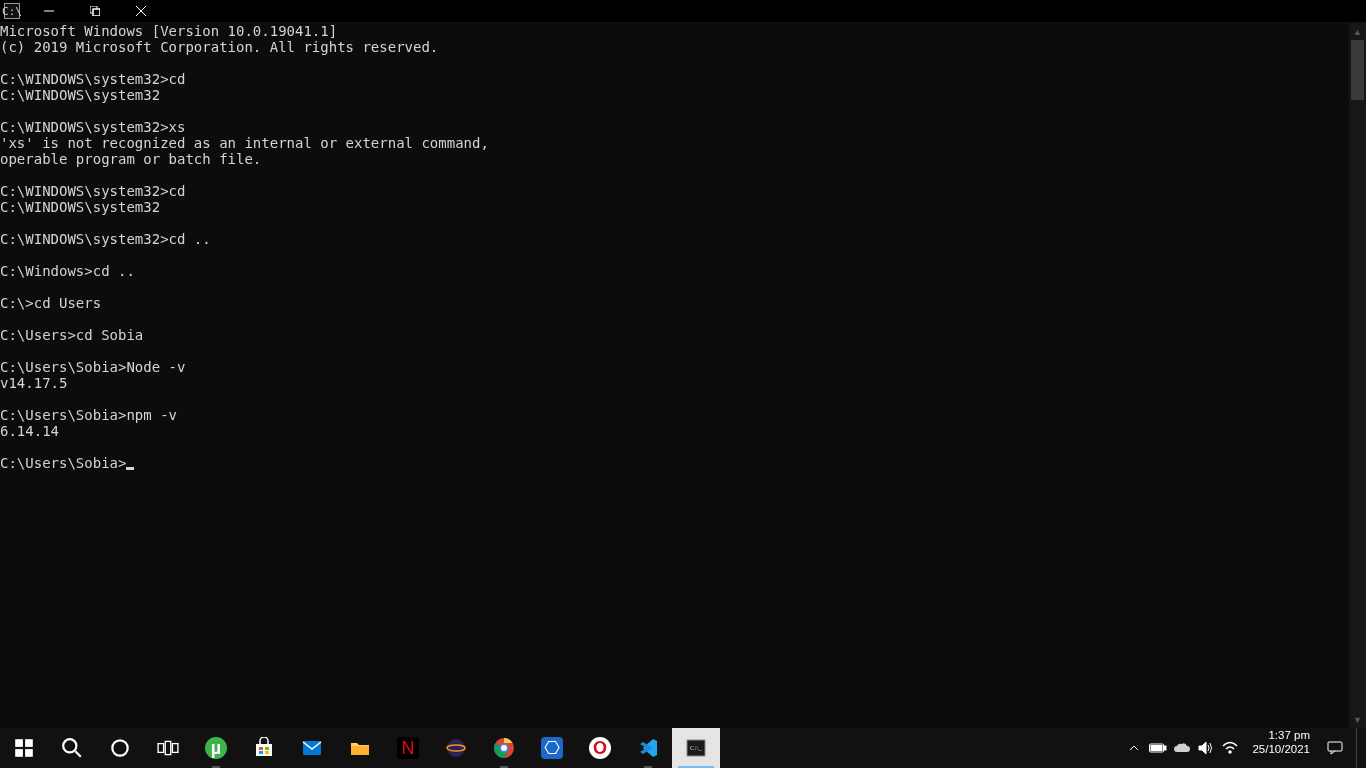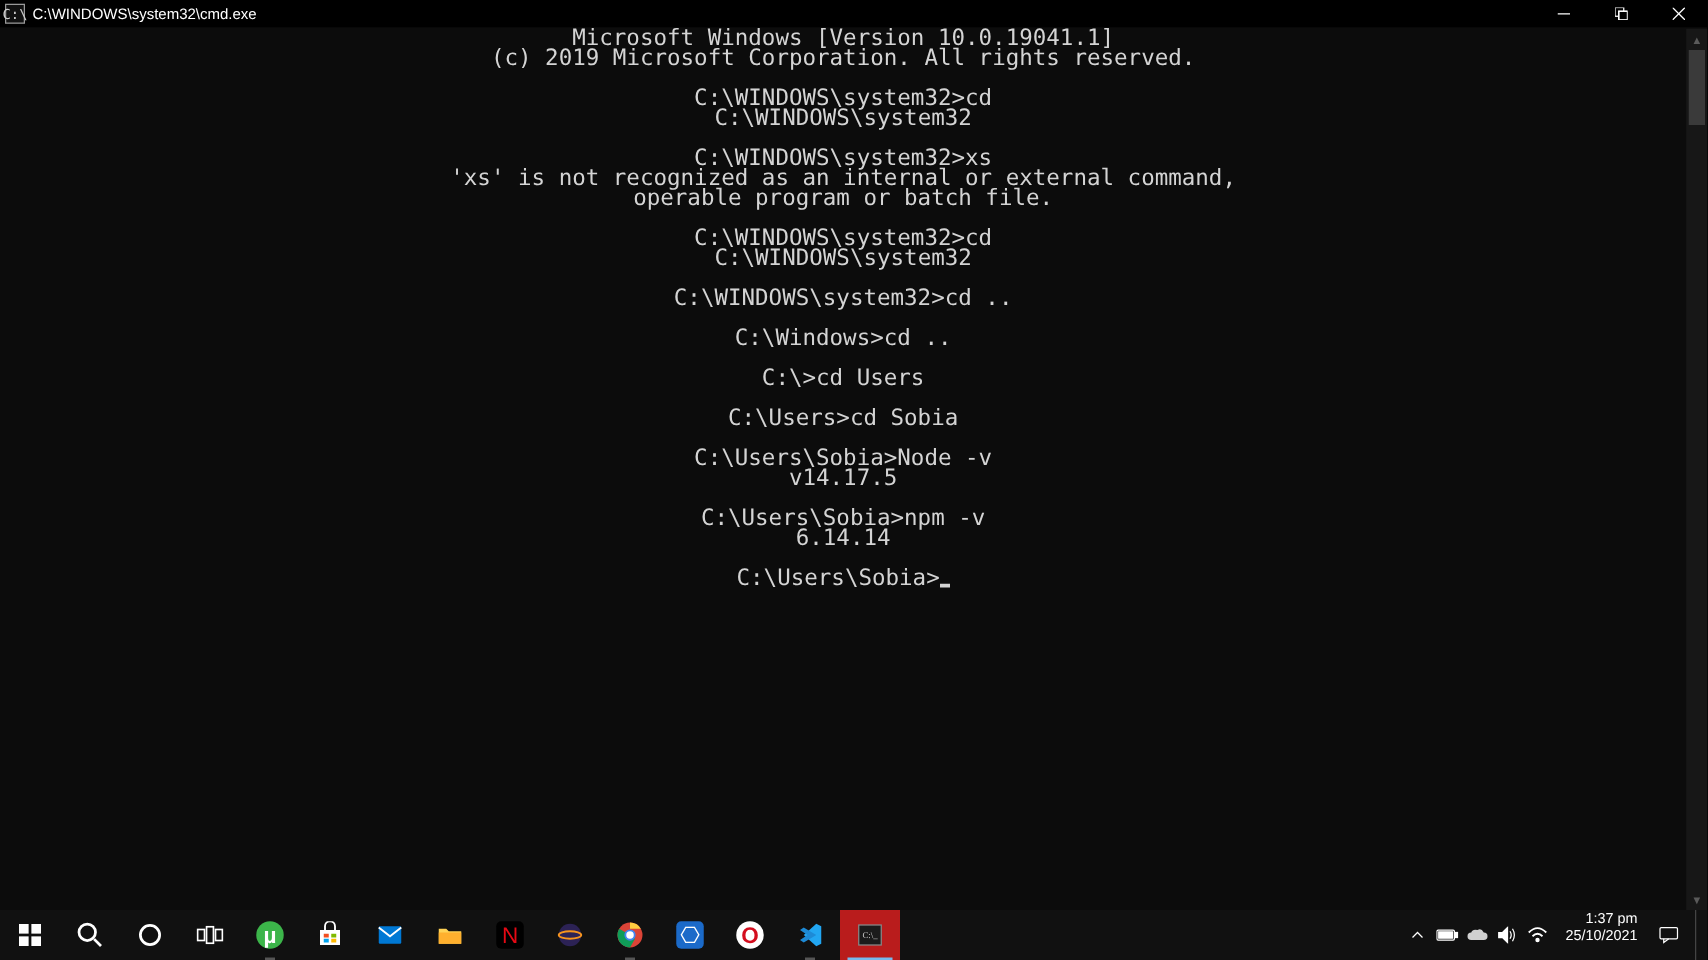--- a/index.html
+++ b/index.html
@@ -26,21 +26,21 @@
     color: #fff; font-size: 12px;
   }
   .win-btn svg { width: 10px; height: 10px; stroke: #fff; stroke-width: 1; fill: none; }
 
   
   .terminal-wrap { position: relative; height: calc(768px - 23px - 40px); width: 100%; background: #0c0c0c; }
   .terminal {
     position: absolute; inset: 0; right: 17px;
     padding: 0; color: #d4d4d4;
     font-family: Consolas, "Lucida Console", monospace;
-    font-size: 18px; line-height: 16px; white-space: pre; text-align: center;
+    font-size: 14px; line-height: 16px; white-space: pre;
   }
   .scrollbar {
     position: absolute; top: 0; right: 0; bottom: 0; width: 17px;
     background: #171717;
   }
   .scrollbar .arrow {
     width: 17px; height: 17px; display:flex; align-items:center; justify-content:center;
     color:#5a5a5a; font-size:9px;
   }
   .scrollbar .arrow.down { position:absolute; bottom:0; }
@@ -57,38 +57,37 @@
   .taskbar {
     position: absolute; left:0; right:0; bottom:0; height:40px;
     background:#111; display:flex; align-items:center;
   }
   .tb-left { display:flex; height:100%; }
   .tb-item {
     width:48px; height:40px; display:flex; align-items:center; justify-content:center;
     position:relative;
   }
   .tb-item .uline { position:absolute; bottom:0; left:6px; right:6px; height:2px; background:transparent; }
-  .tb-item.active { background:#b91c1c; }
+  .tb-item.active { background:#e5e5e5; }
   .tb-item.active .uline { background:#76b9ed; }
   .tb-item.running .uline { background:#555; left:20px; right:20px; }
   .tb-item svg, .tb-item .glyph { width:22px; height:22px; }
   .glyph { display:flex; align-items:center; justify-content:center; font-size:18px; color:#fff; border-radius:4px; }
   .glyph.round { border-radius:50%; }
 
   .tb-right { margin-left:auto; display:flex; align-items:flex-start; height:100%; padding-right:4px; gap:4px; }
   .tray-icon { width:20px; height:40px; display:flex; align-items:center; justify-content:center; color:#fff; font-size:12px; }
   .clock { color:#fff; font-size:11.5px; text-align:right; line-height:14px; padding:0 8px; }
   .show-desktop { width:6px; height:40px; border-left:1px solid #444; margin-left:4px; }
 </style>
 </head>
 <body>
 
 <div class="titlebar">
   <span class="app-icon">C:\</span>
-  <span class="title">C:\WINDOWS\system32\cmd.exe</span>
   <div class="win-controls">
     <div class="win-btn">
       <svg viewBox="0 0 10 10">
           <line x1="0" y1="5" x2="10" y2="5"></line>
         </svg>
     </div>
     <div class="win-btn">
       <svg viewBox="0 0 10 10">
           <rect x="0" y="0" width="7" height="7"></rect>
           <rect x="3" y="3" width="7" height="7" fill="#000"></rect>

